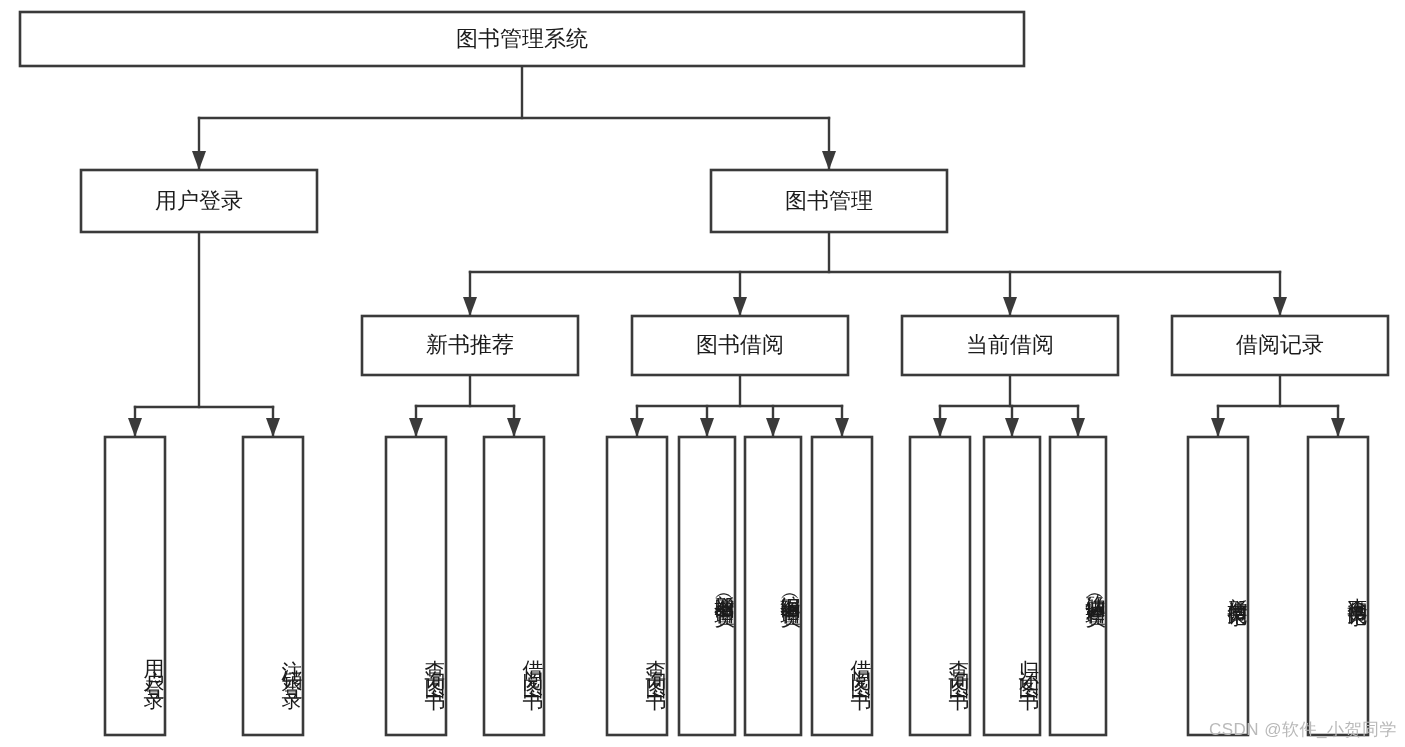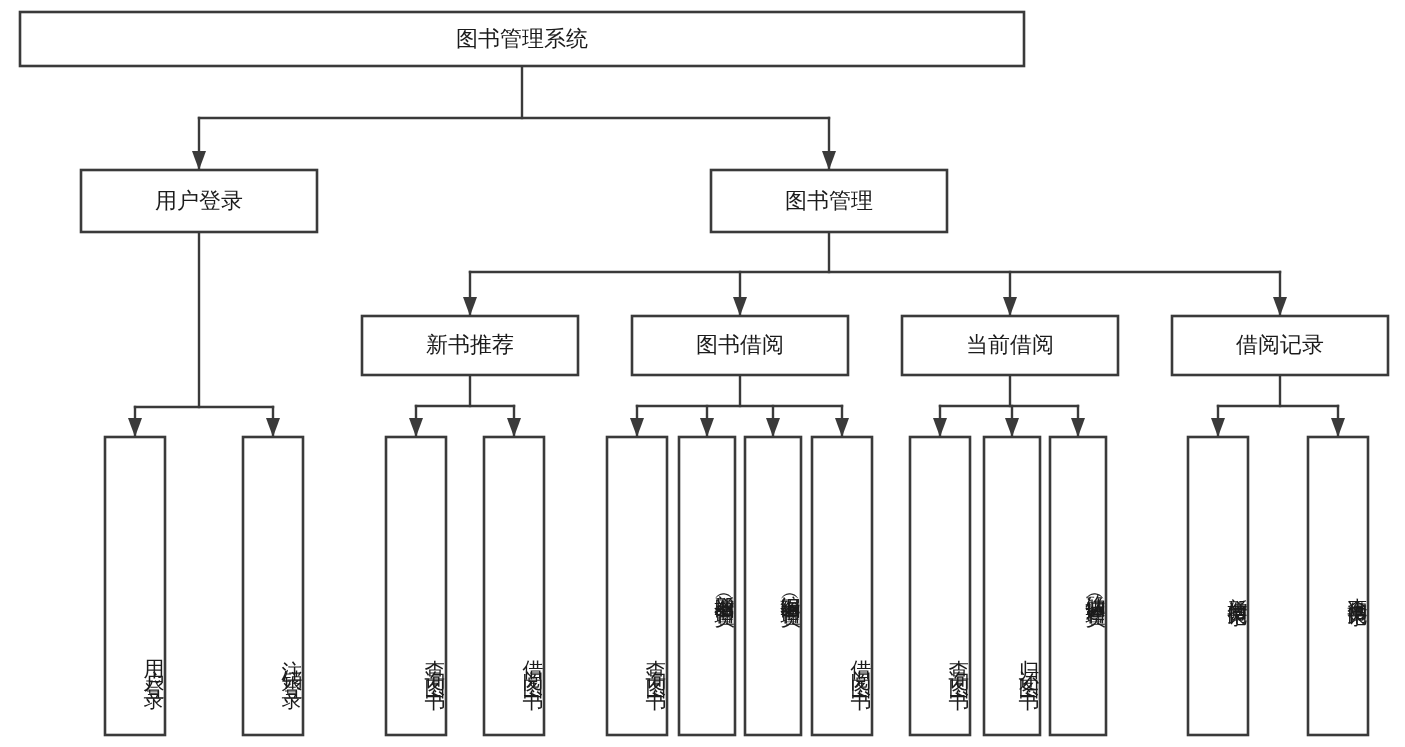--- a/index.html
+++ b/index.html
@@ -175,13 +175,14 @@
       <div class="vlabel" style="left: 607px; top: 447px; width: 60px; height: 278px; font-size: 21px; letter-spacing: 10px; padding-top: 77px;">查询图书</div>
       <div class="vlabel" style="left: 679px; top: 447px; width: 56px; height: 278px; font-size: 20px; letter-spacing: 2px; padding-top: 2px;">新增图书（管理员）</div>
       <div class="vlabel" style="left: 745px; top: 447px; width: 56px; height: 278px; font-size: 20px; letter-spacing: 2px; padding-top: 2px;">编辑图书（管理员）</div>
       <div class="vlabel" style="left: 812px; top: 447px; width: 60px; height: 278px; font-size: 21px; letter-spacing: 10px; padding-top: 77px;">借阅图书</div>
       <div class="vlabel" style="left: 910px; top: 447px; width: 60px; height: 278px; font-size: 21px; letter-spacing: 10px; padding-top: 77px;">查询图书</div>
       <div class="vlabel" style="left: 984px; top: 447px; width: 56px; height: 278px; font-size: 21px; letter-spacing: 10px; padding-top: 77px;">归还图书</div>
       <div class="vlabel" style="left: 1050px; top: 447px; width: 56px; height: 278px; font-size: 20px; letter-spacing: 2px; padding-top: 2px;">确认归还（管理员）</div>
       <div class="vlabel" style="left: 1188px; top: 447px; width: 60px; height: 278px; font-size: 20px; letter-spacing: 2px; padding-top: 2px;">新增借阅记录</div>
       <div class="vlabel" style="left: 1308px; top: 447px; width: 60px; height: 278px; font-size: 20px; letter-spacing: 2px; padding-top: 2px;">查询借阅记录</div>
     </div>
+  <div class="watermark">CSDN @软件_小贺同学</div>
 </div>
 
 </body></html>

